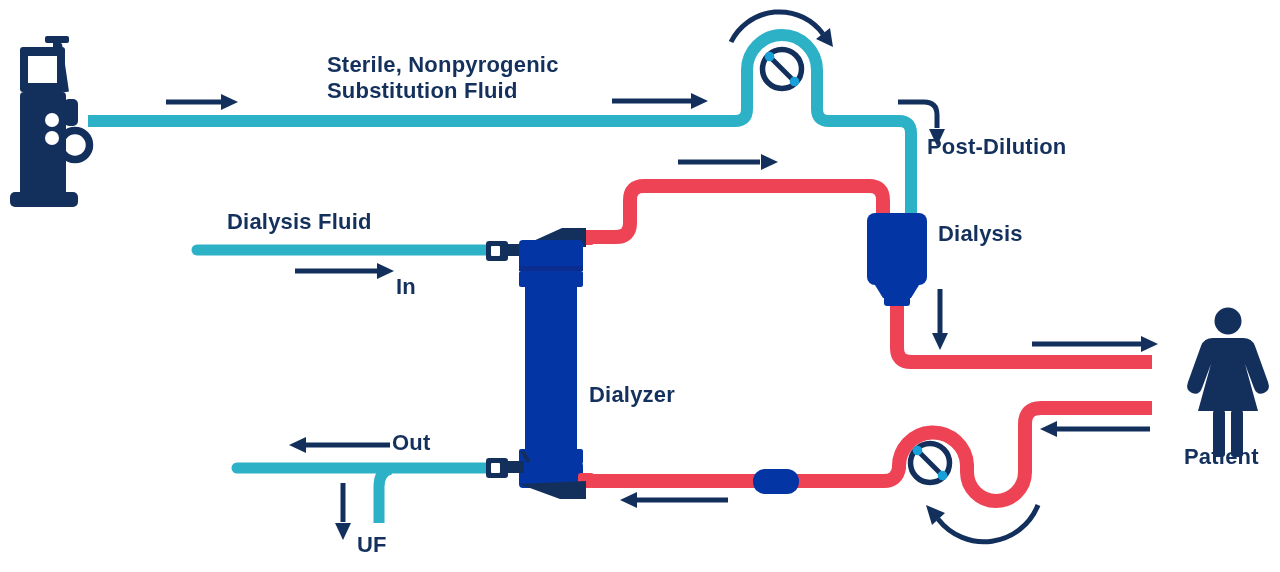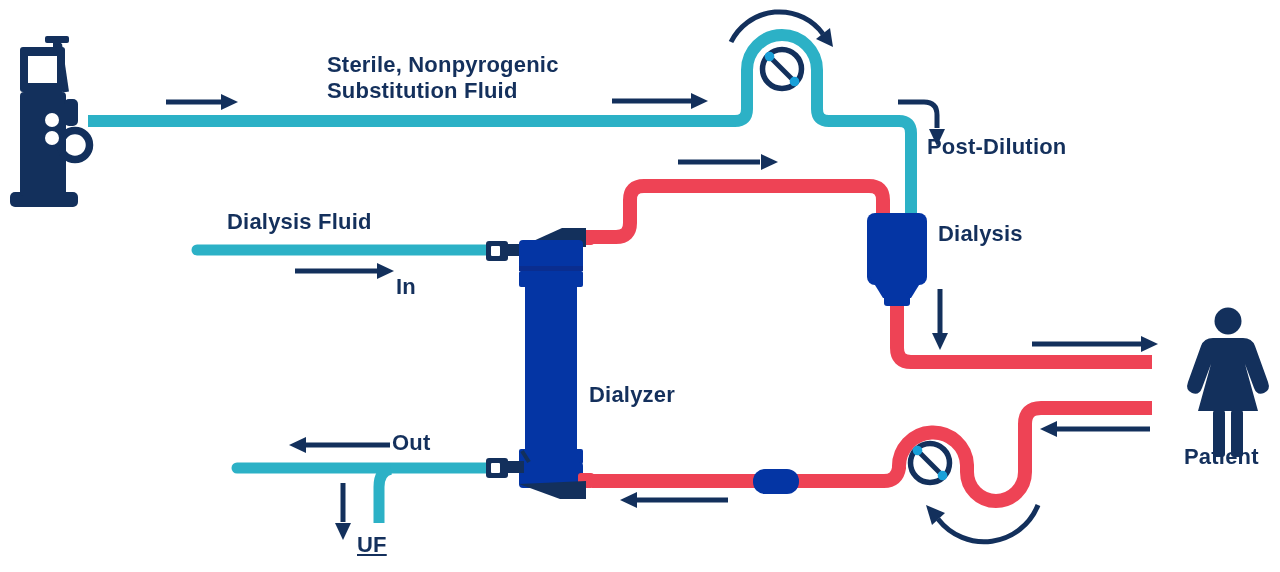--- a/index.html
+++ b/index.html
@@ -175,21 +175,21 @@
   <div>Sterile, Nonpyrogenic</div>
   <div>Substitution Fluid</div>
 </div>
 
 <div class="lbl" style="left:227px;top:209px;">Dialysis Fluid</div>
 
 <div class="lbl" style="left:396px;top:254px;margin-top:20px;">In</div>
 
 <div class="lbl" style="left:392px;top:430px;">Out</div>
 
-<div class="lbl" style="left:357px;top:532px;text-decoration:underline;">UF</div>
+<div class="lbl" style="left:357px;top:532px;">UF</div>
 
 <div class="lbl" style="left:589px;top:344px;margin-top:38px;">Dialyzer</div>
 
 <div class="lbl" style="left:927px;top:134px;">Post-Dilution</div>
 
 <div class="lbl" style="left:938px;top:221px;">
   <div>Dialysis</div>
 </div>
 
 <div class="lbl" style="left:1184px;top:444px;">Patient</div>

